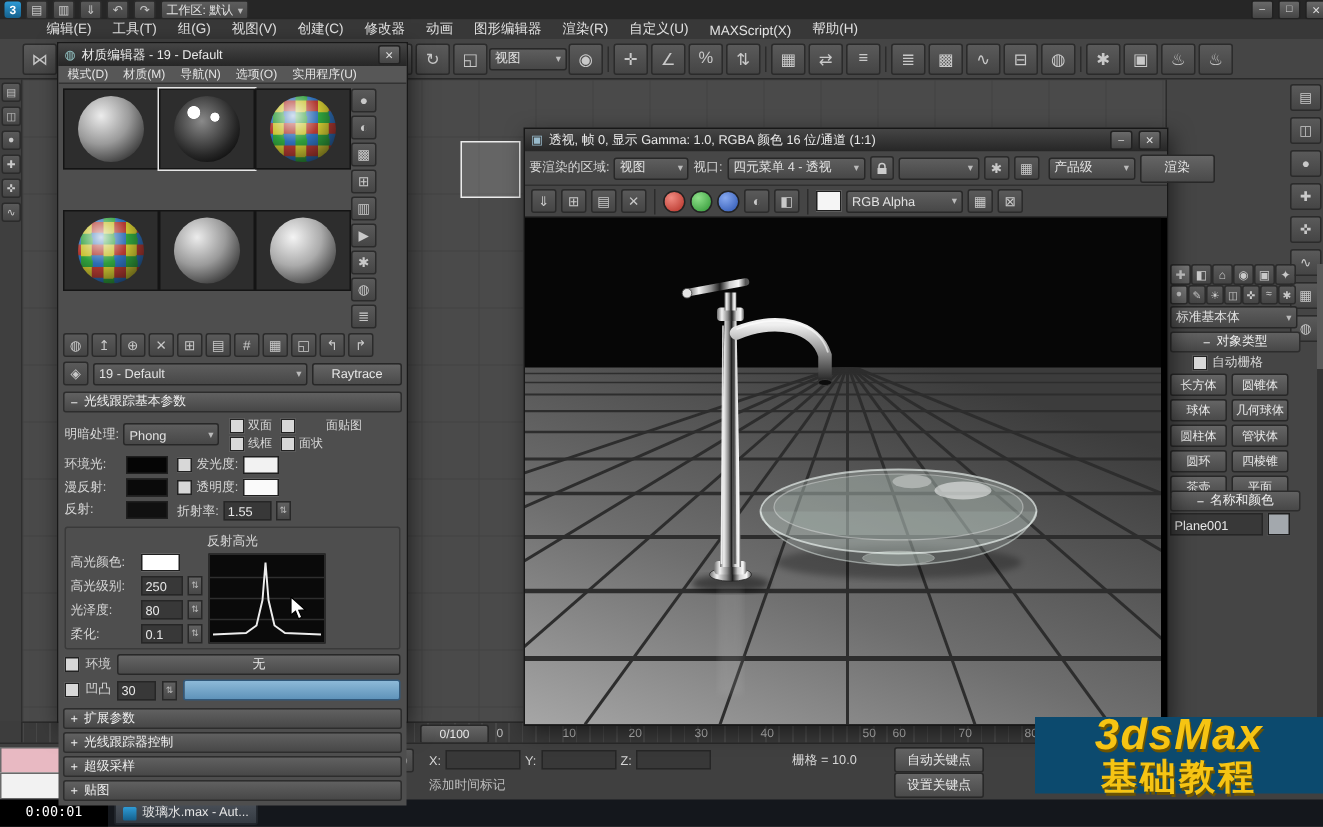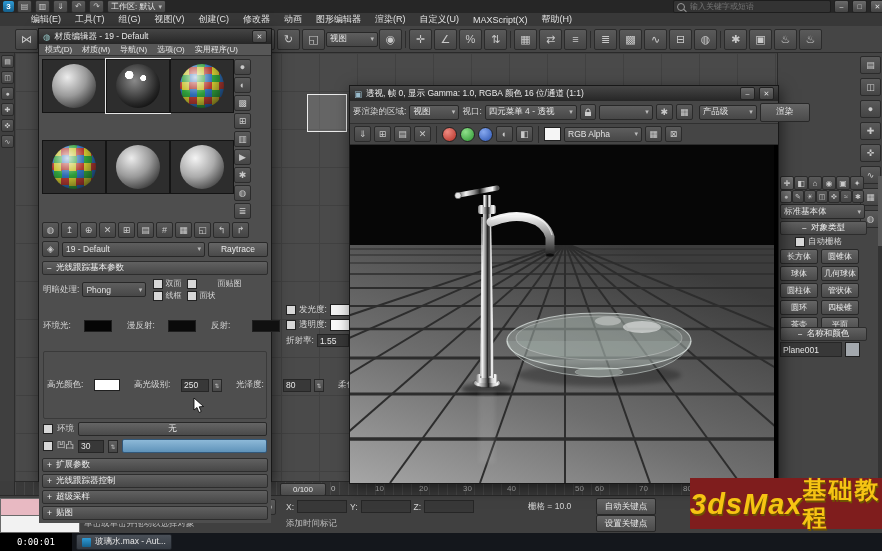--- a/index.html
+++ b/index.html
@@ -50,26 +50,20 @@
   <span class="sicon" style="height:11px;width:13px;font-size:8px">▤</span>
   <span class="sicon" style="height:11px;width:13px;font-size:8px">▥</span>
   <span class="sicon" style="height:11px;width:13px;font-size:8px">⇓</span>
   <span class="sicon" style="height:11px;width:13px;font-size:8px">↶</span>
   <span class="sicon" style="height:11px;width:13px;font-size:8px">↷</span>
   <div class="dd" style="height:11px;font-size:8px">
     <span>工作区: 默认</span>
       <span class="ar">▾</span>
   </div>
   <div style="flex:1"></div>
-  <div class="flex" style="width:150px;height:11px;background:#333;border:1px solid #1d1d1d;border-radius:2px;padding:0 3px;gap:3px">
-    <span style="width:6px;height:6px;border:1px solid #999;border-radius:50%;position:relative;flex:none">
-        <i style="position:absolute;width:4px;height:1px;background:#999;right:-3px;bottom:-1px;transform:rotate(45deg)"></i>
-      </span>
-    <input style="background: transparent; border: 0px; outline: 0px; color: rgb(170, 170, 170); font-size: 8px; width: 130px; font-family: inherit;" placeholder="输入关键字或短语">
-  </div>
   <span class="wbtn">–</span>
   <span class="wbtn">□</span>
   <span class="wbtn">✕</span>
 </div>
 
 <div class="abs flex" style="left:0;top:13px;width:882px;height:13px;background:#383838;border-bottom:1px solid #2a2a2a;padding-left:24px;z-index:5">
   <span class="menuitem">编辑(E)</span>
   <span class="menuitem">工具(T)</span>
   <span class="menuitem">组(G)</span>
   <span class="menuitem">视图(V)</span>
@@ -234,21 +228,21 @@
               <span class="cb"></span>
               <span class="lbl" style="font-size:8px">线框</span>
             </span>
           <span class="flex" style="gap:2px">
               <span class="cb"></span>
               <span class="lbl" style="font-size:8px">面状</span>
             </span>
         </div>
       </div>
       <div style="display:flex;gap:6px">
-        <div style="display:flex;flex-direction:row;gap:15px">
+        <div style="display:flex;flex-direction:column;gap:3px">
           <div class="flex" style="gap:3px">
               <span class="lbl" style="width:38px">环境光:</span>
               <span class="swatch" style="width:26px;height:10px;background:#050505"></span>
             </div>
           <div class="flex" style="gap:3px">
               <span class="lbl" style="width:38px">漫反射:</span>
               <span class="swatch" style="width:26px;height:10px;background:#0a0a0a"></span>
             </div>
           <div class="flex" style="gap:3px">
               <span class="lbl" style="width:38px">反射:</span>
@@ -267,22 +261,23 @@
               <span class="swatch" style="width:22px;height:10px;background:#fafafa"></span>
             </div>
           <div class="flex" style="gap:3px">
               <span class="lbl">折射率:</span>
               <span class="fld" style="width:26px">1.55</span>
               <span class="spn">⇅</span>
             </div>
         </div>
       </div>
       <div style="border:1px solid #3a3a3a;border-radius:2px;padding:3px;margin-top:1px">
+        <div class="lbl" style="text-align:center;margin-bottom:2px">反射高光</div>
         <div style="display:flex;gap:4px">
-          <div style="display:flex;flex-direction:row;gap:14px">
+          <div style="display:flex;flex-direction:column;gap:3px">
             <div class="flex" style="gap:3px">
                 <span class="lbl" style="width:44px">高光颜色:</span>
                 <span class="swatch" style="width:24px;height:10px;background:#fff"></span>
               </div>
             <div class="flex" style="gap:3px">
                 <span class="lbl" style="width:44px">高光级别:</span>
                 <span class="fld" style="width:22px">250</span>
                 <span class="spn">⇅</span>
               </div>
             <div class="flex" style="gap:3px">
@@ -584,20 +579,20 @@
 <div class="abs flex" style="left:0;top:533px;width:882px;height:18px;background:#14171c;gap:4px">
   <div class="flex" style="width:72px;height:18px;background:#000;justify-content:center">
     <span style="color:#fff;font-family:'DejaVu Sans Mono',monospace;font-size:9px">0:00:01</span>
   </div>
   <div class="flex" style="height:14px;background:linear-gradient(#4a5058,#343a42);border:1px solid #20242a;border-radius:2px;padding:0 5px;gap:4px">
     <span style="width:9px;height:9px;background:linear-gradient(#2e9bd6,#15608c);border-radius:1px;flex:none"></span>
     <span style="color:#e6e6e6;font-size:8.5px;white-space:nowrap">玻璃水.max - Aut...</span>
   </div>
 </div>
 
-<div class="abs" style="left:690px;top:478px;width:192px;height:51px;background:#7f1d1d;z-index:50;display:flex;flex-direction:row;align-items:center;justify-content:center">
+<div class="abs" style="left:690px;top:478px;width:192px;height:51px;background:#0c4a6e;z-index:50;display:flex;flex-direction:column;align-items:center;justify-content:center">
   <span style="color:#f6c413;font-size:29px;font-weight:bold;font-style:italic;line-height:30px;letter-spacing:1px;text-shadow:1px 2px 0 #6e5400">3dsMax</span>
   <span style="color:#f6c413;font-size:24px;font-weight:bold;line-height:28px;letter-spacing:2px;text-shadow:1px 2px 0 #6e5400">基础教程</span>
 </div>
 
 <svg class="abs" style="left:193px;top:398px;z-index:100" width="12" height="16" viewBox="0 0 12 16">
   <path d="M1,0 L1,12 L4,9.5 L6,14.5 L8.2,13.5 L6.2,8.8 L10.5,8.5 Z" fill="#fff" stroke="#000" stroke-width="0.8"></path>
 </svg>
 
 </body></html>

